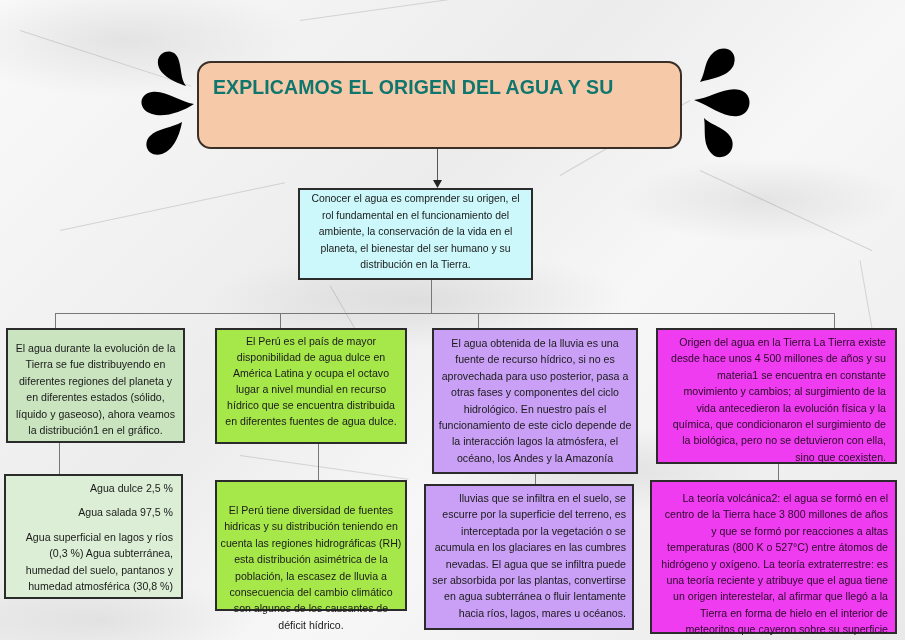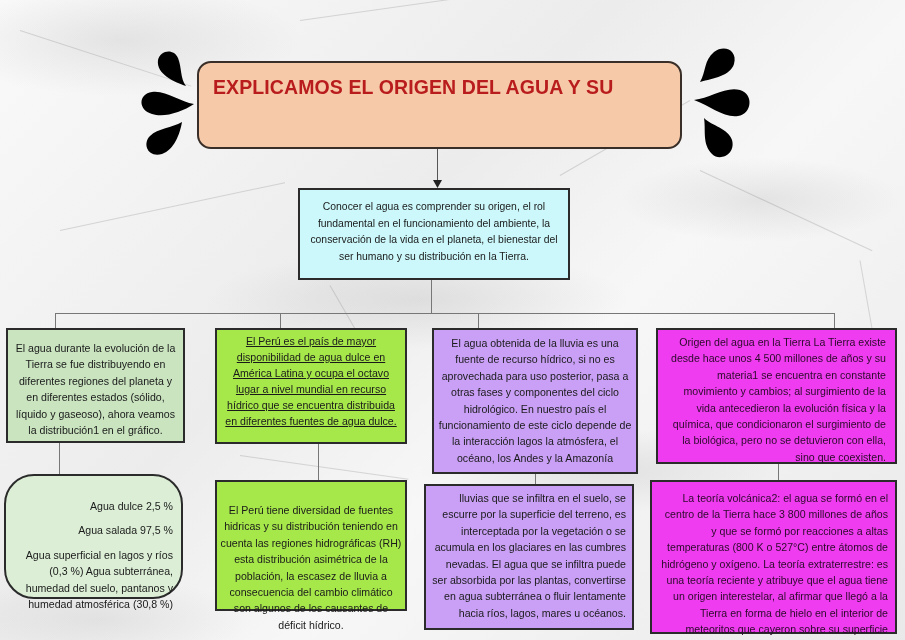--- a/index.html
+++ b/index.html
@@ -34,21 +34,21 @@
     background: #f6c9a8;
     border: 2px solid #3a2f28;
     border-radius: 14px;
     padding: 10px 12px 0 14px;
   }
   .title-line {
     font-family: "Liberation Sans", sans-serif;
     font-weight: bold;
     font-size: 19.5px;
     line-height: 29px;
-    color: #b91c1c;
+    color: #0f766e;
     white-space: nowrap;
     letter-spacing: 0.1px;
   }
   .line { position: absolute; background: #555; }
   .drop { position: absolute; }
   .p-gap { margin-bottom: 8px; }
 </style>
 </head>
 <body>
 
@@ -75,42 +75,42 @@
 
 <div class="title-box">
   <div class="title-line">EXPLICAMOS EL ORIGEN DEL AGUA Y SU</div>
 </div>
 
 <div class="line" style="left:437px;top:149px;width:1px;height:32px;"></div>
 <svg style="position:absolute;left:433px;top:180px;" width="9" height="8" viewBox="0 0 9 8">
     <path d="M0 0 L9 0 L4.5 8 Z" fill="#222"></path>
   </svg>
 
-<div class="box center" style="left:298px;top:188px;width:272px;height:92px;background:#ccf8fb;padding:9px 8px;font-size:10.4px;line-height:16.6px;">
+<div class="box center" style="left:298px;top:188px;width:235px;height:92px;background:#ccf8fb;padding:1px 8px;font-size:10.4px;line-height:16.6px;">
   <span>Conocer el agua es comprender su origen, el rol fundamental en el funcionamiento del ambiente, la conservación de la vida en el planeta, el bienestar del ser humano y su distribución en la Tierra.</span>
 </div>
 
 <div class="line" style="left:431px;top:280px;width:1px;height:33px;background:#777;"></div>
 <div class="line" style="left:55px;top:313px;width:780px;height:1px;background:#777;"></div>
 <div class="line" style="left:55px;top:313px;width:1px;height:15px;background:#777;"></div>
 <div class="line" style="left:280px;top:313px;width:1px;height:15px;background:#777;"></div>
 <div class="line" style="left:478px;top:313px;width:1px;height:15px;background:#777;"></div>
 <div class="line" style="left:834px;top:313px;width:1px;height:15px;background:#777;"></div>
 
 <div class="box center" style="left:6px;top:328px;width:179px;height:115px;background:#c9e4bf;padding:10px 4px;">
   <span>El agua durante la evolución de la Tierra se fue distribuyendo en diferentes regiones del planeta y en diferentes estados (sólido, líquido y gaseoso), ahora veamos la distribución1 en el gráfico.</span>
 </div>
 <div class="line" style="left:59px;top:443px;width:1px;height:31px;background:#777;"></div>
-<div class="box left" style="left:4px;top:474px;width:179px;height:125px;background:#dcefd6;padding:22px 8px;border-radius:30px;">
+<div class="box left" style="left:4px;top:474px;width:179px;height:125px;background:#dcefd6;padding:4px 8px;">
   <div class="p-gap" style="padding-left:4px;">Agua dulce 2,5 %</div>
   <div class="p-gap">Agua salada 97,5 %</div>
   <div>Agua superficial en lagos y ríos (0,3 %) Agua subterránea, humedad del suelo, pantanos y humedad atmosférica (30,8 %)</div>
 </div>
 
-<div class="box center" style="left:215px;top:328px;width:192px;height:116px;background:#a6e84a;padding:3px 3px;line-height:16px;text-decoration:underline;">
+<div class="box center" style="left:215px;top:328px;width:192px;height:116px;background:#a6e84a;padding:3px 3px;line-height:16px;">
   <span>El Perú es el país de mayor disponibilidad de agua dulce en América Latina y ocupa el octavo lugar a nivel mundial en recurso hídrico que se encuentra distribuida en diferentes fuentes de agua dulce.</span>
 </div>
 <div class="line" style="left:318px;top:444px;width:1px;height:36px;background:#777;"></div>
 <div class="box center" style="left:215px;top:480px;width:192px;height:131px;background:#a6e84a;padding:20px 3px;line-height:16.4px;">
   <span>El Perú tiene diversidad de fuentes hidricas y su distribución teniendo en cuenta las regiones hidrográficas (RH) esta distribución asimétrica de la población, la escasez de lluvia a consecuencia del cambio climático son algunos de los causantes de déficit hídrico.</span>
 </div>
 
 <div class="box center" style="left:432px;top:328px;width:206px;height:146px;background:#c9a0f5;padding:5px 4px;">
   <span>El agua obtenida de la lluvia es una fuente de recurso hídrico, si no es aprovechada para uso posterior, pasa a otras fases y componentes del ciclo hidrológico. En nuestro país el funcionamiento de este ciclo depende de la interacción lagos la atmósfera, el océano, los Andes y la Amazonía</span>
 </div>

